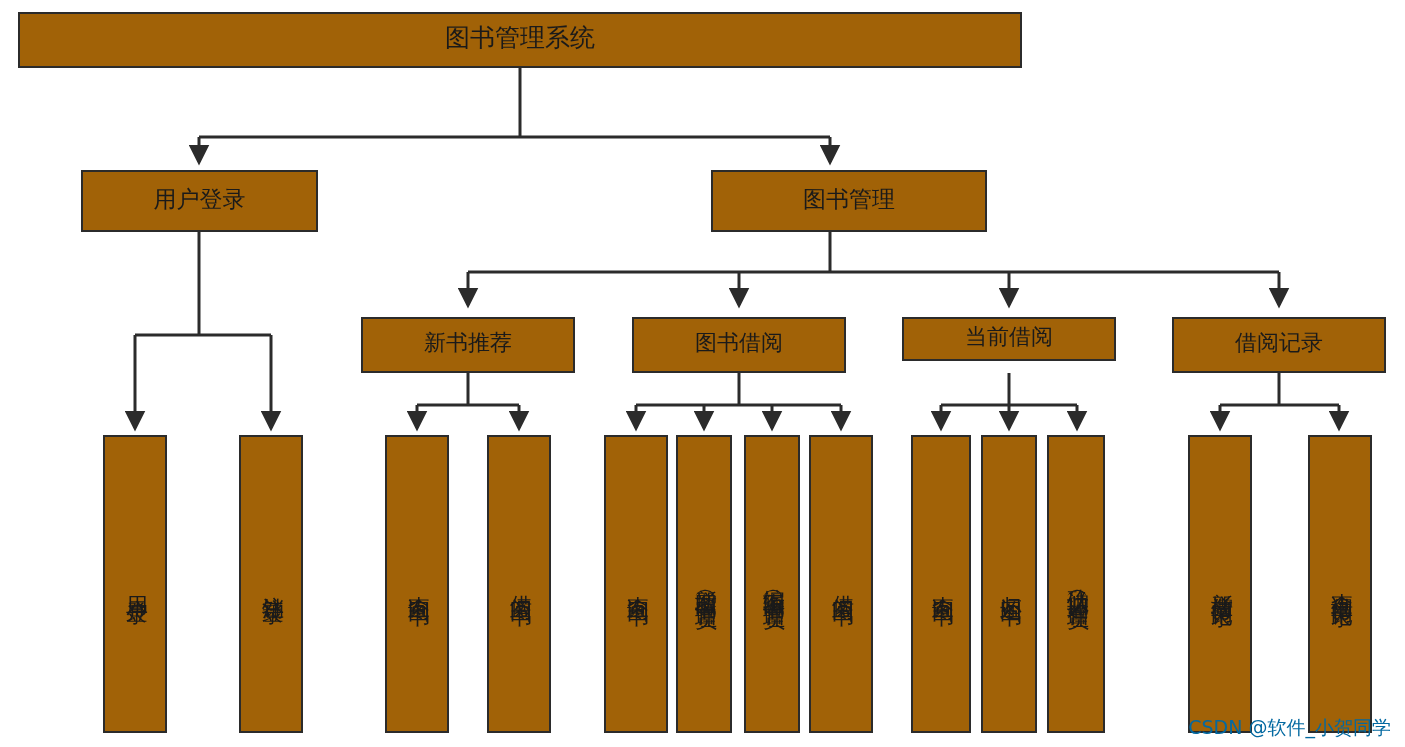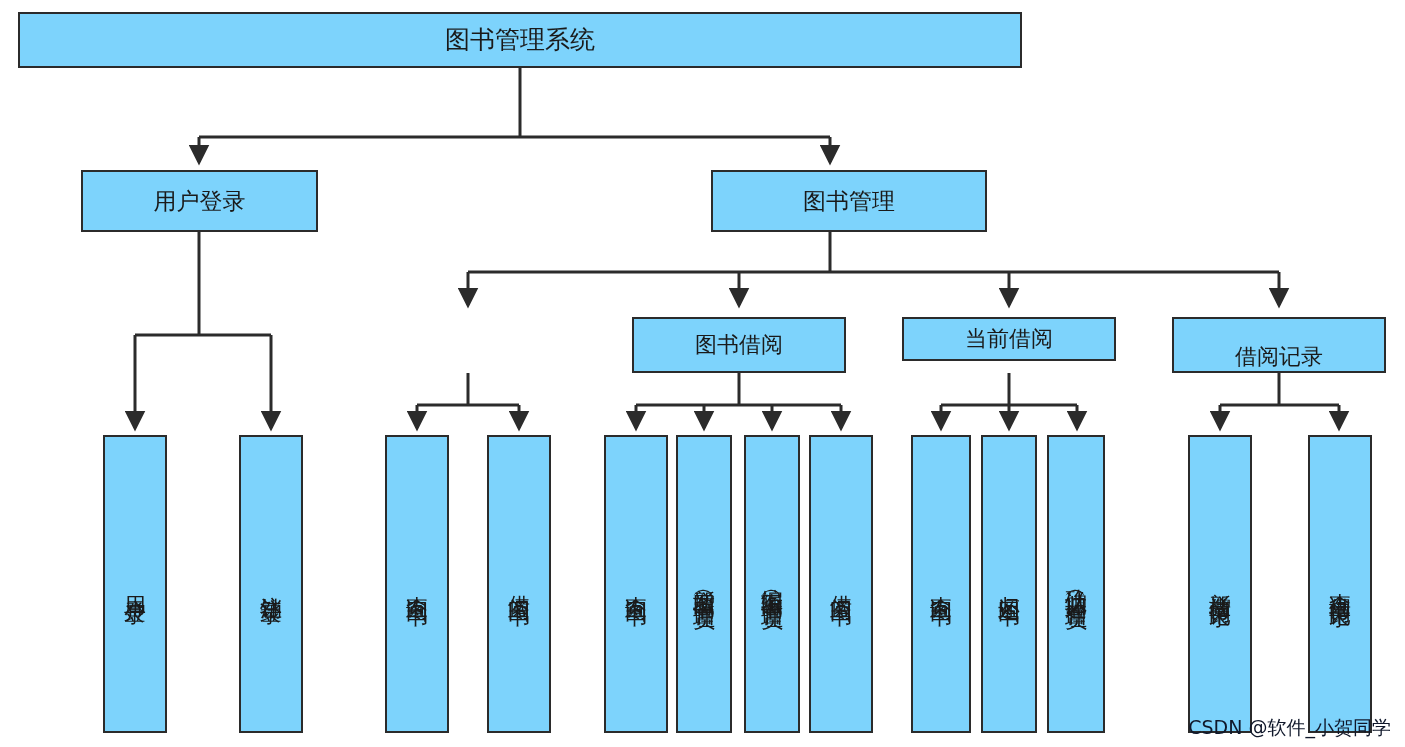--- a/index.html
+++ b/index.html
@@ -11,28 +11,29 @@
     overflow:hidden;
     position:relative;
   }
   #canvas{position:absolute;left:0;top:0;width:1405px;height:747px;}
   
   #wires{position:absolute;left:0;top:0;width:1405px;height:747px;}
 
   .node{
     position:absolute;
     box-sizing:border-box;
-    background:#7dd3fc;
+    background:#a16207;
     border:2.5px solid #2b2b2b;
     display:flex;
     align-items:center;
     justify-content:center;
     color:#1a1a1a;
     line-height:1.22;
     z-index:2;
+    font-family:Liberation Mono, monospace;
   }
   .node.root{font-size:25px;}
   .node.lvl2{font-size:23px;}
   .node.lvl3{font-size:22px;}
   .node.leaf{
     font-size:22px;
     align-items:center;
     justify-content:center;
     padding:6px 0;
   }
@@ -40,21 +41,21 @@
     writing-mode:vertical-rl;
     text-orientation:upright;
     letter-spacing:3px;
     white-space:nowrap;
     line-height:1;
   }
   .watermark{
     position:absolute;
     right:14px;bottom:6px;
     font-size:19px;
-    color:#0f172a;
+    color:#0369a1;
     z-index:5;
     white-space:nowrap;
     font-family:"DejaVu Sans","Liberation Sans",sans-serif;
   }
 </style>
 </head>
 <body>
 
 <div id="canvas">
 
@@ -113,27 +114,30 @@
     <span>图书管理系统</span>
   </div>
 
   <div class="node lvl2" style="left:81px;top:170px;width:237px;height:62px;">
     <span>用户登录</span>
   </div>
   <div class="node lvl2" style="left:711px;top:170px;width:276px;height:62px;">
     <span>图书管理</span>
   </div>
 
+  <div class="node lvl3" style="left:361px;top:317px;width:214px;height:56px;">
+    <span>新书推荐</span>
+  </div>
   <div class="node lvl3" style="left:632px;top:317px;width:214px;height:56px;">
     <span>图书借阅</span>
   </div>
   <div class="node lvl3" style="left:902px;top:317px;width:214px;height:44px;">
     <span>当前借阅</span>
   </div>
-  <div class="node lvl3" style="left:1172px;top:317px;width:214px;height:56px;align-items:flex-end;">
+  <div class="node lvl3" style="left:1172px;top:317px;width:214px;height:56px;">
     <span>借阅记录</span>
   </div>
 
   <div class="node leaf" style="left:103px;top:435px;width:64px;height:298px;">
     <span class="vtext">用户登录</span>
   </div>
   <div class="node leaf" style="left:239px;top:435px;width:64px;height:298px;">
     <span class="vtext">注销登录</span>
   </div>
 

